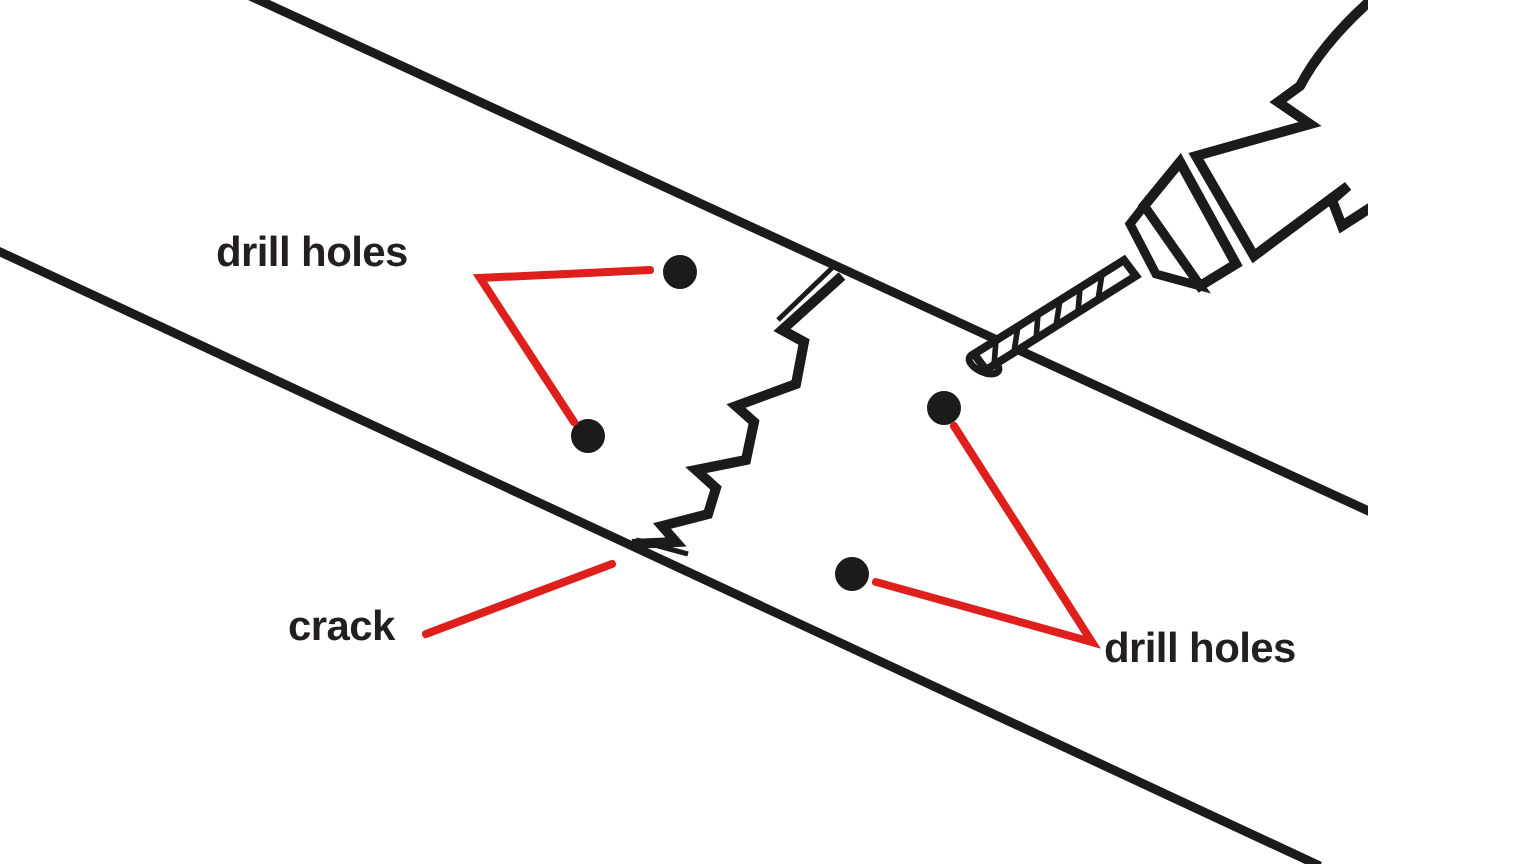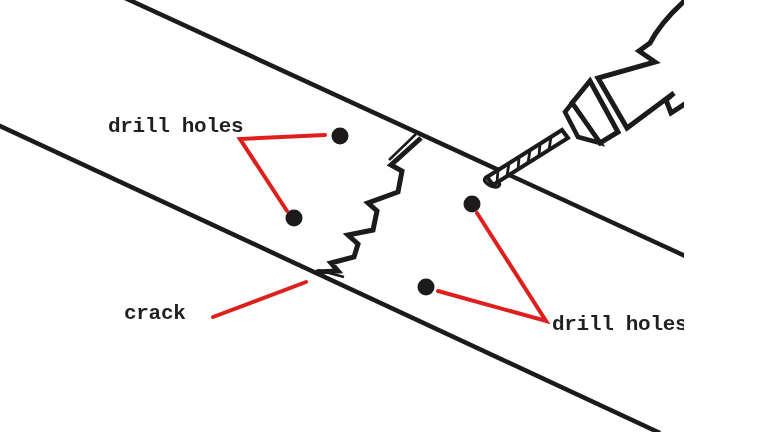--- a/index.html
+++ b/index.html
@@ -2,35 +2,35 @@
 <html><head>
 <meta charset="utf-8">
 <style>
   html, body { margin: 0; padding: 0; background: #ffffff; }
   .stage {
     position: relative;
     width: 684px;
     height: 432px;
     background: #ffffff;
     overflow: hidden;
-    font-family: Liberation Mono, monospace;
+    font-family: Liberation Sans, sans-serif;
   }
   .stage svg { position: absolute; left: 0; top: 0; }
   .diagram-label {
     position: absolute;
     font-weight: bold;
     font-size: 21px;
     letter-spacing: -0.3px;
     color: #231f20;
     white-space: nowrap;
     line-height: 1.05;
     user-select: none;
   }
   .label-drill-left  { left: 108px; top: 116px; }
-  .label-crack       { left: 124px; top: 303px; }
+  .label-crack       { left: 144px; top: 303px; }
   .label-drill-right { left: 552px; top: 314px; }
 </style>
 </head>
 <body>
 
 <div class="stage">
 
   <svg width="768" height="432" viewBox="0 0 768 432">
 
     <g stroke="#1c1a1b" stroke-width="4.5" fill="none">

